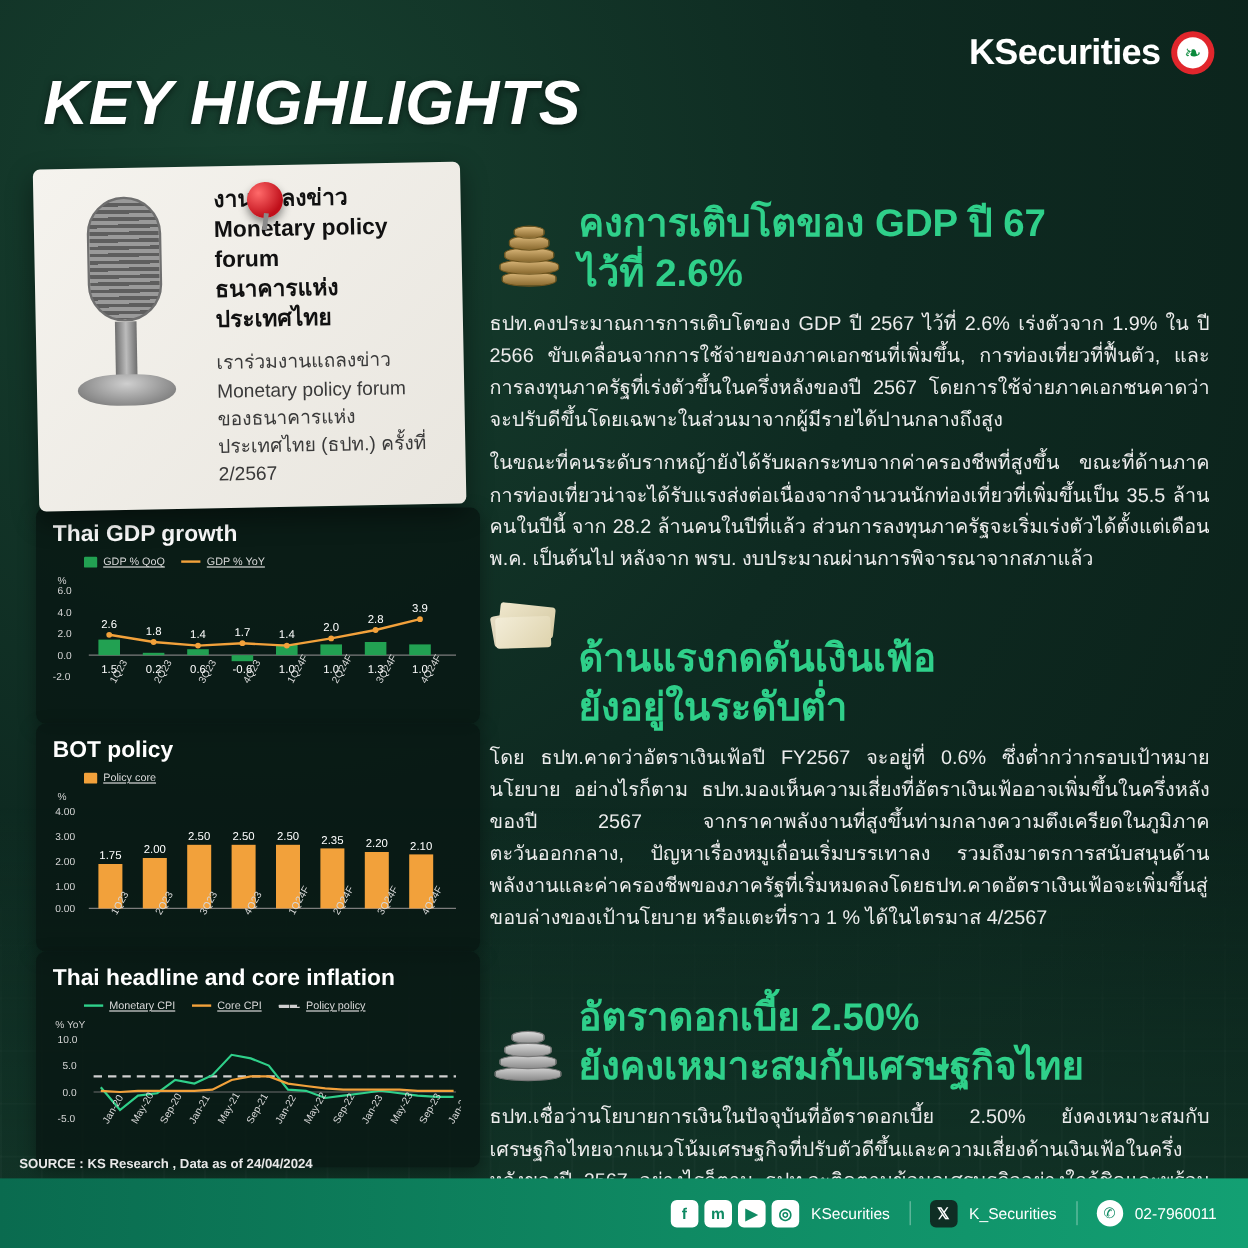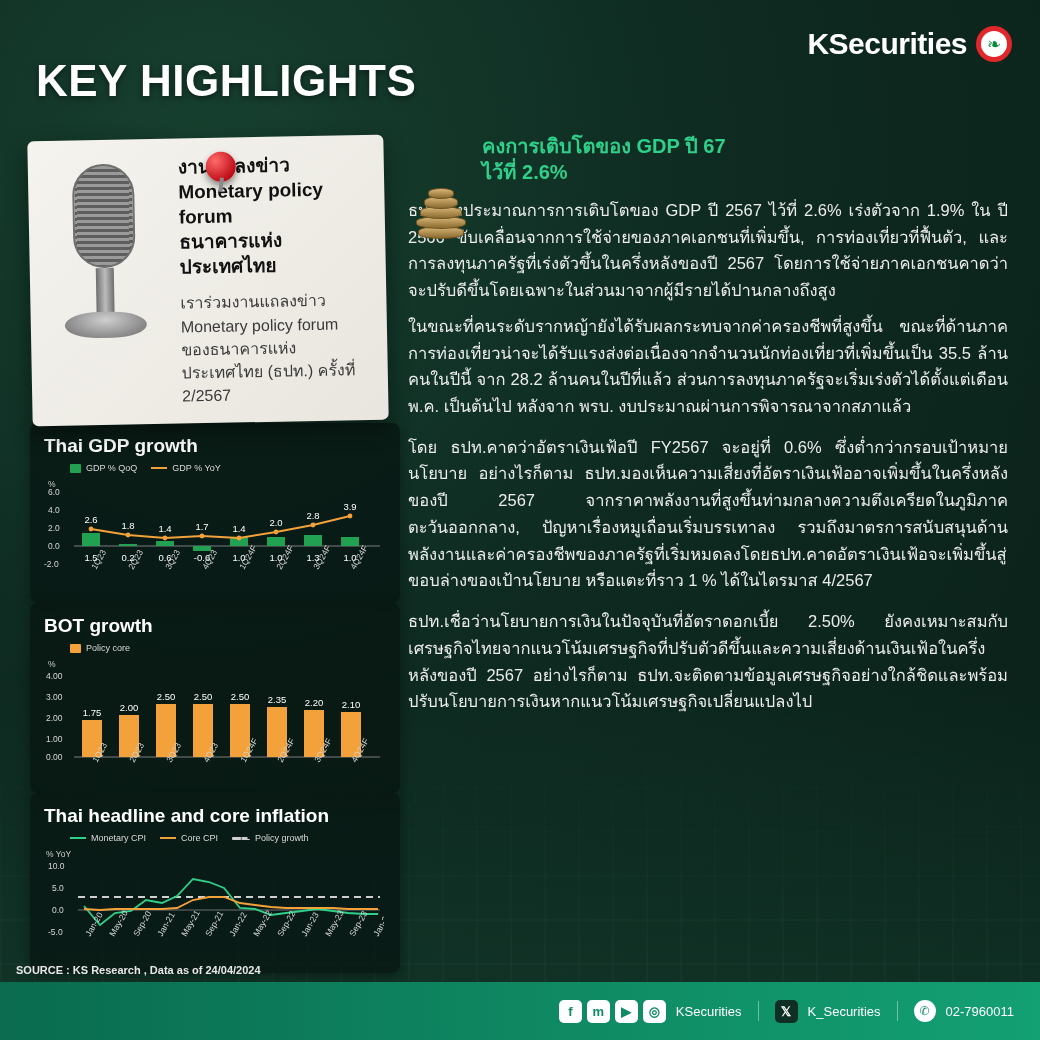--- a/index.html
+++ b/index.html
@@ -47,23 +47,24 @@
   .brand-logo:before{
     content:""; position:absolute; width:26px; height:26px; border-radius:50%;
     background:#fff;
   }
   .brand-logo span{
     position:relative; color:#0a8a3c; font-size:17px; line-height:1;
   }
 
   .title {
     position:absolute; top:56px; left:36px;
-    font-size:44px; font-weight:bold; letter-spacing:.5px;
+    font-size:52px; font-weight:bold; letter-spacing:.5px;
     color:#ffffff;
     text-shadow:0 2px 6px rgba(0,0,0,.5);
+    font-style:italic;
   }
 
   
   .left { position:absolute; left:30px; top:138px; width:370px; }
 
   .note-card {
     position:relative;
     width:356px; min-height:222px;
     background:linear-gradient(135deg,#f5f3ee 0%, #e9e6df 100%);
     border-radius:6px;
@@ -105,41 +106,42 @@
   .note-body { margin-top:12px; font-size:16px; line-height:1.45; color:#3a3a3a; }
 
   .chart-card {
     margin-top:0;
     background:rgba(8,22,18,.78);
     border-radius:8px;
     padding:12px 14px 10px;
     box-shadow:0 4px 14px rgba(0,0,0,.35);
   }
   .chart-title { font-size:19px; font-weight:bold; color:#fff; margin-bottom:6px; }
-  .legend { display:flex; gap:14px; align-items:center; font-size:9px; color:#d9d9d9; margin:2px 0 2px 26px;}
+  .legend { display:flex; gap:14px; align-items:center; font-size:9px; color:#d9d9d9; margin:2px 0 2px 26px;text-decoration:underline;}
   .legend .it { display:flex; align-items:center; gap:5px; }
   .sw { width:11px; height:9px; border-radius:1px; }
   .sw.line { height:2px; width:16px; border-radius:0; }
   .sw.dash { height:0; width:18px; border-top:3px dashed #cfcfcf; }
 
   .plot { position:relative; }
   .plot svg { display:block; }
 
   .axis-lbl { font-size:8.5px; fill:#cfcfcf; }
   .tick-lbl { font-size:8.5px; fill:#d7d7d7; }
   .val-lbl  { font-size:9.5px; fill:#ffffff; }
 
   
   .right { position:absolute; left:408px; top:132px; width:600px; }
   .sec { margin-bottom:14px; }
   .sec-head { display:flex; gap:12px; align-items:flex-start; }
   .sec-icon { width:62px; flex:0 0 62px; height:56px; position:relative; }
   .sec-title {
-    font-size:20px; font-weight:bold; line-height:1.28; color:#2fd08a;
+    font-size:32px; font-weight:bold; line-height:1.28; color:#2fd08a;
     padding-top:2px;
+    margin-top:32px;
   }
   .sec-body {
     margin-top:9px; font-size:16.5px; line-height:1.62; color:#ececec;
     text-align:justify;
   }
 
   
   .coins { position:absolute; left:4px; bottom:2px; }
   .coin {
     position:absolute; border-radius:50%/40%;
@@ -289,21 +291,21 @@
           <text transform="translate(200,95) rotate(-60)">1Q24F</text>
           <text transform="translate(237,95) rotate(-60)">2Q24F</text>
           <text transform="translate(274,95) rotate(-60)">3Q24F</text>
           <text transform="translate(311,95) rotate(-60)">4Q24F</text>
         </g>
       </svg>
     </div>
   </div>
 
   <div class="chart-card">
-    <div class="chart-title">BOT growth</div>
+    <div class="chart-title">BOT policy</div>
     <div class="legend">
       <div class="it">
           <span class="sw" style="background:#f2a13b"></span>
           <span>Policy core</span>
         </div>
     </div>
     <div class="plot">
       <svg width="340" height="128" viewBox="0 0 340 128">
         <text class="axis-lbl" x="4" y="12">%</text>
         <text class="tick-lbl" x="2" y="24">4.00</text>
@@ -352,21 +354,21 @@
       <div class="it">
           <span class="sw line" style="background:#2fd08a"></span>
           <span>Monetary CPI</span>
         </div>
       <div class="it">
           <span class="sw line" style="background:#f2a13b"></span>
           <span>Core CPI</span>
         </div>
       <div class="it">
           <span class="sw dash"></span>
-          <span>Policy growth</span>
+          <span>Policy policy</span>
         </div>
     </div>
     <div class="plot">
       <svg width="340" height="118" viewBox="0 0 340 118">
         <text class="axis-lbl" x="2" y="12">% YoY</text>
         <text class="tick-lbl" x="4" y="24">10.0</text>
         <text class="tick-lbl" x="8" y="46">5.0</text>
         <text class="tick-lbl" x="8" y="68">0.0</text>
         <text class="tick-lbl" x="4" y="90">-5.0</text>
         <line x1="34" y1="65" x2="336" y2="65" stroke="#6f6f6f" stroke-width="1"></line>
@@ -409,24 +411,51 @@
       <div class="sec-title">
         <span style="white-space:pre-line">คงการเติบโตของ GDP ปี 67
 ไว้ที่ 2.6%</span>
       </div>
     </div>
     <div class="sec-body">ธปท.คงประมาณการการเติบโตของ GDP ปี 2567 ไว้ที่ 2.6% เร่งตัวจาก 1.9% ใน ปี 2566 ขับเคลื่อนจากการใช้จ่ายของภาคเอกชนที่เพิ่มขึ้น, การท่องเที่ยวที่ฟื้นตัว, และการลงทุนภาครัฐที่เร่งตัวขึ้นในครึ่งหลังของปี 2567 โดยการใช้จ่ายภาคเอกชนคาดว่าจะปรับดีขึ้นโดยเฉพาะในส่วนมาจากผู้มีรายได้ปานกลางถึงสูง</div>
     <div class="sec-body">ในขณะที่คนระดับรากหญ้ายังได้รับผลกระทบจากค่าครองชีพที่สูงขึ้น ขณะที่ด้านภาคการท่องเที่ยวน่าจะได้รับแรงส่งต่อเนื่องจากจำนวนนักท่องเที่ยวที่เพิ่มขึ้นเป็น 35.5 ล้านคนในปีนี้ จาก 28.2 ล้านคนในปีที่แล้ว ส่วนการลงทุนภาครัฐจะเริ่มเร่งตัวได้ตั้งแต่เดือน พ.ค. เป็นต้นไป หลังจาก พรบ. งบประมาณผ่านการพิจารณาจากสภาแล้ว</div>
   </div>
 
   <div class="sec">
+    <div class="sec-head">
+      <div class="sec-icon">
+        <div class="money">
+          <div class="bill" style="left:0; top:10px; transform:rotate(-10deg);"></div>
+          <div class="bill" style="left:6px; top:4px; transform:rotate(6deg); background:linear-gradient(135deg,#efe7cd,#d4c9a2);"></div>
+          <div class="bill" style="left:3px; top:14px; transform:rotate(-2deg); background:linear-gradient(135deg,#f3edd8,#ded3ad);"></div>
+        </div>
+      </div>
+      <div class="sec-title">
+        <span style="white-space:pre-line">ด้านแรงกดดันเงินเฟ้อ
+ยังอยู่ในระดับต่ำ</span>
+      </div>
+    </div>
     <div class="sec-body">โดย ธปท.คาดว่าอัตราเงินเฟ้อปี FY2567 จะอยู่ที่ 0.6% ซึ่งต่ำกว่ากรอบเป้าหมายนโยบาย อย่างไรก็ตาม ธปท.มองเห็นความเสี่ยงที่อัตราเงินเฟ้ออาจเพิ่มขึ้นในครึ่งหลังของปี 2567 จากราคาพลังงานที่สูงขึ้นท่ามกลางความตึงเครียดในภูมิภาคตะวันออกกลาง, ปัญหาเรื่องหมูเถื่อนเริ่มบรรเทาลง รวมถึงมาตรการสนับสนุนด้านพลังงานและค่าครองชีพของภาครัฐที่เริ่มหมดลงโดยธปท.คาดอัตราเงินเฟ้อจะเพิ่มขึ้นสู่ขอบล่างของเป้านโยบาย หรือแตะที่ราว 1 % ได้ในไตรมาส 4/2567</div>
   </div>
 
   <div class="sec">
+    <div class="sec-head">
+      <div class="sec-icon">
+        <div class="coins">
+          <div class="coin" style="left:0;  top:42px; width:56px; height:12px; background:linear-gradient(to bottom,#cfcfcf,#8d8d8d); border-color:#777;"></div>
+          <div class="coin" style="left:4px; top:32px; width:48px; height:12px; background:linear-gradient(to bottom,#cfcfcf,#8d8d8d); border-color:#777;"></div>
+          <div class="coin" style="left:8px; top:22px; width:40px; height:12px; background:linear-gradient(to bottom,#d9d9d9,#959595); border-color:#777;"></div>
+          <div class="coin" style="left:14px;top:12px; width:28px; height:11px; background:linear-gradient(to bottom,#d9d9d9,#959595); border-color:#777;"></div>
+        </div>
+      </div>
+      <div class="sec-title">
+        <span style="white-space:pre-line">อัตราดอกเบี้ย 2.50%
+ยังคงเหมาะสมกับเศรษฐกิจไทย</span>
+      </div>
+    </div>
     <div class="sec-body">ธปท.เชื่อว่านโยบายการเงินในปัจจุบันที่อัตราดอกเบี้ย 2.50% ยังคงเหมาะสมกับเศรษฐกิจไทยจากแนวโน้มเศรษฐกิจที่ปรับตัวดีขึ้นและความเสี่ยงด้านเงินเฟ้อในครึ่งหลังของปี 2567 อย่างไรก็ตาม ธปท.จะติดตามข้อมูลเศรษฐกิจอย่างใกล้ชิดและพร้อมปรับนโยบายการเงินหากแนวโน้มเศรษฐกิจเปลี่ยนแปลงไป</div>
   </div>
 </div>
 
 <div class="source">SOURCE : KS Research , Data as of 24/04/2024</div>
 <div class="disclaimer">ข้อมูลนี้จัดทำโดยอาศัยแหล่งข้อมูลสาธารณะที่เชื่อว่าน่าเชื่อถือซึ่งปรากฏณขณะจัดทำที่อาจเปลี่ยนแปลงได้ในแต่ละขณะเวลา KS หรือบริษัทที่เกี่ยวข้องอาจมีธุรกรรมที่มีส่วนได้เสียที่เกี่ยวข้องกับหุ้นนี้ การลงทุนมีความเสี่ยง ผู้ลงทุนควรศึกษาข้อมูลและพิจารณาอย่างรอบคอบก่อนตัดสินใจลงทุน</div>
 
 <div class="footerbar">
   <div class="social">
     <div class="sicon">f</div>

